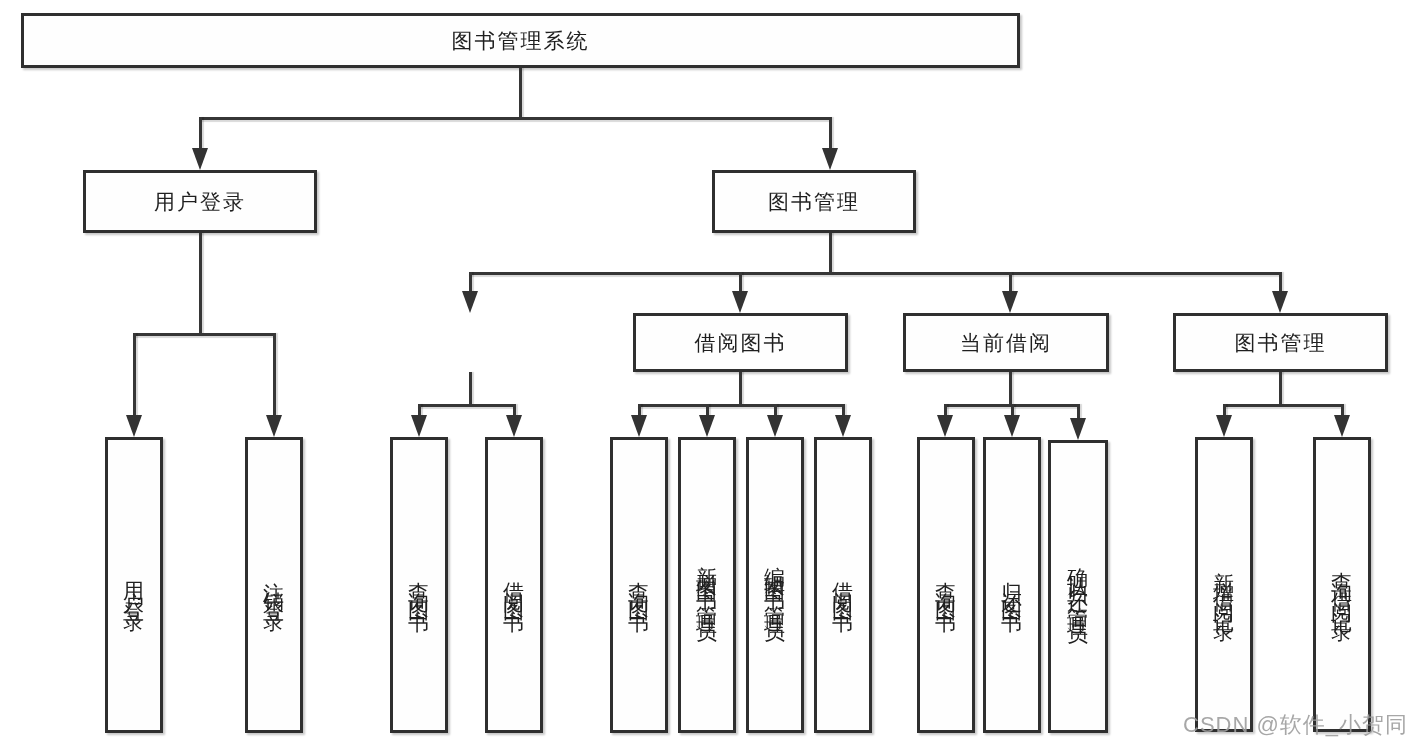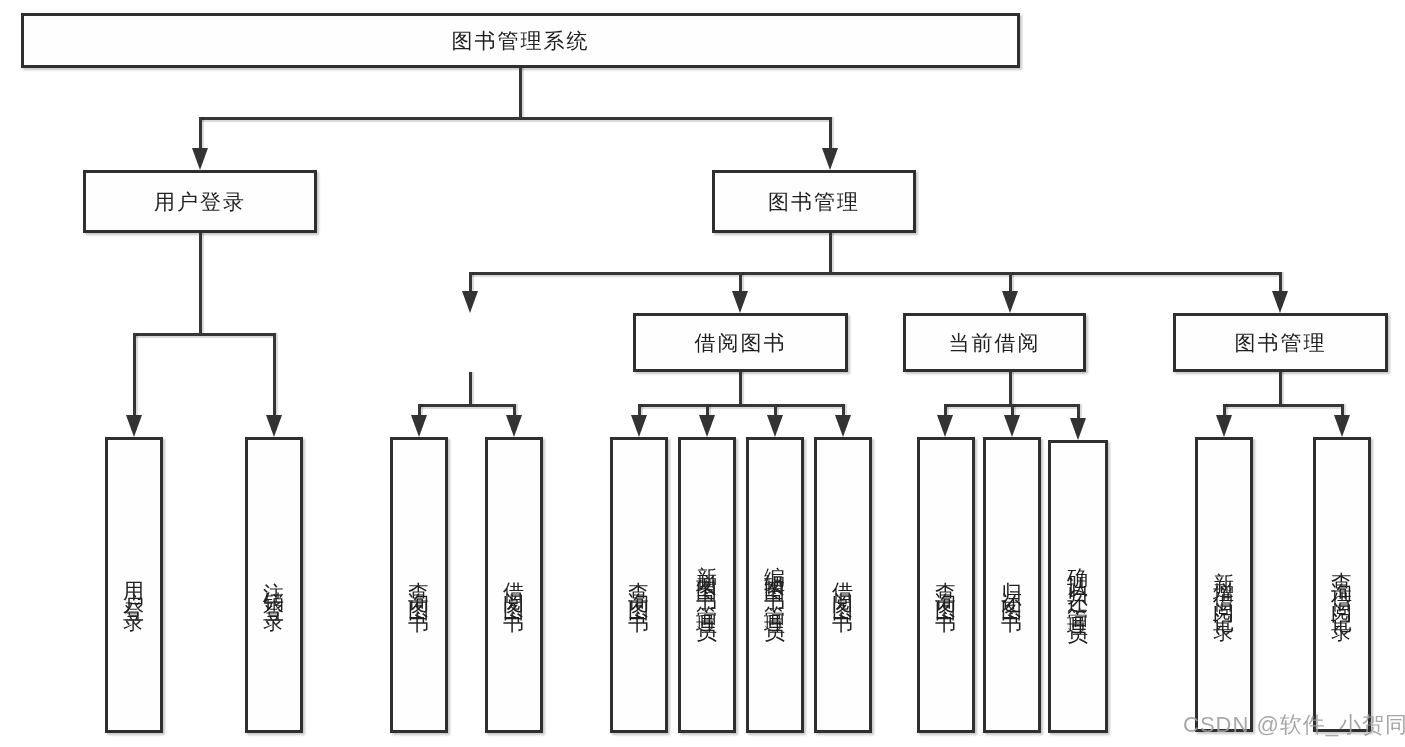--- a/index.html
+++ b/index.html
@@ -53,21 +53,21 @@
 
   <div class="node" style="left:21px;top:13px;width:999px;height:55px;">图书管理系统</div>
 
   <div class="node" style="left:83px;top:170px;width:234px;height:63px;">用户登录</div>
 
   <div class="node" style="left:712px;top:170px;width:204px;height:63px;">图书管理</div>
 
 
   <div class="node" style="left:633px;top:313px;width:215px;height:59px;">借阅图书</div>
 
-  <div class="node" style="left:903px;top:313px;width:183px;height:59px;font-family:Liberation Mono, monospace;">当前借阅</div>
+  <div class="node" style="left:903px;top:313px;width:206px;height:59px;font-family:Liberation Mono, monospace;">当前借阅</div>
 
   <div class="node" style="left:1173px;top:313px;width:215px;height:59px;">图书管理</div>
 
   <div class="vnode" style="left:105px;top:437px;width:58px;height:296px;">用户登录</div>
   <div class="vnode" style="left:245px;top:437px;width:58px;height:296px;">注销登录</div>
 
   <div class="vnode" style="left:390px;top:437px;width:58px;height:296px;">查询图书</div>
   <div class="vnode" style="left:485px;top:437px;width:58px;height:296px;">借阅图书</div>
 
   <div class="vnode" style="left:610px;top:437px;width:58px;height:296px;">查询图书</div>

